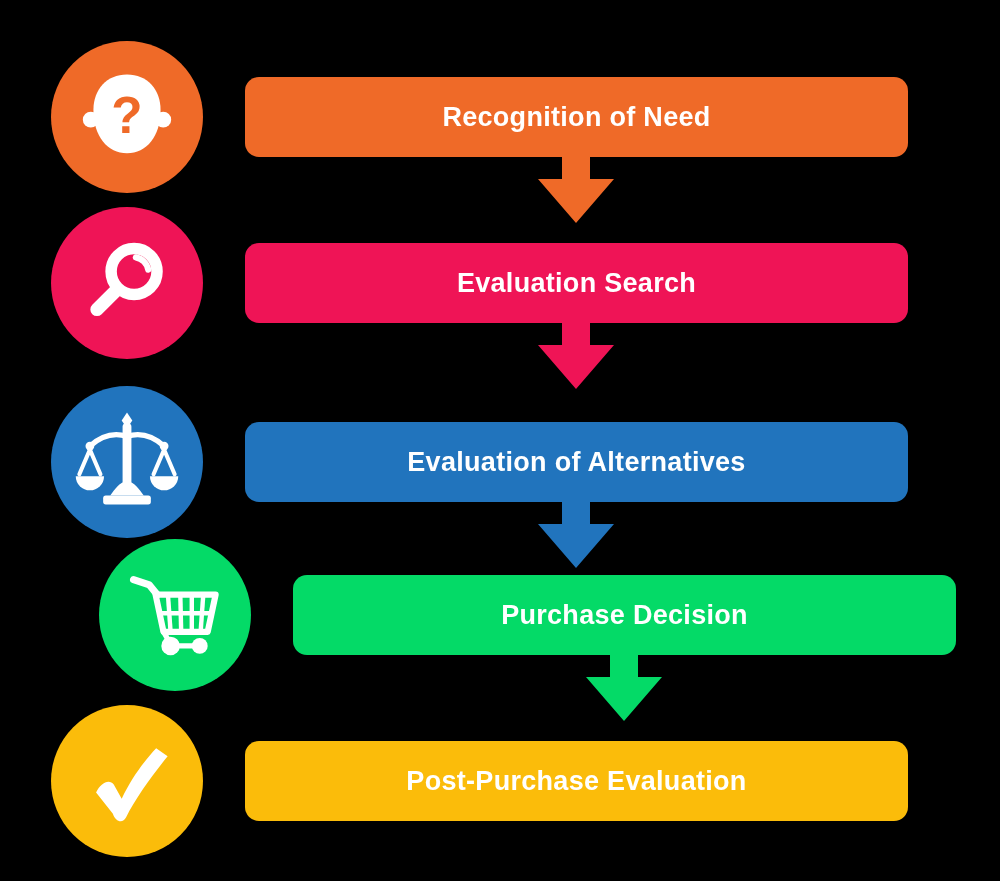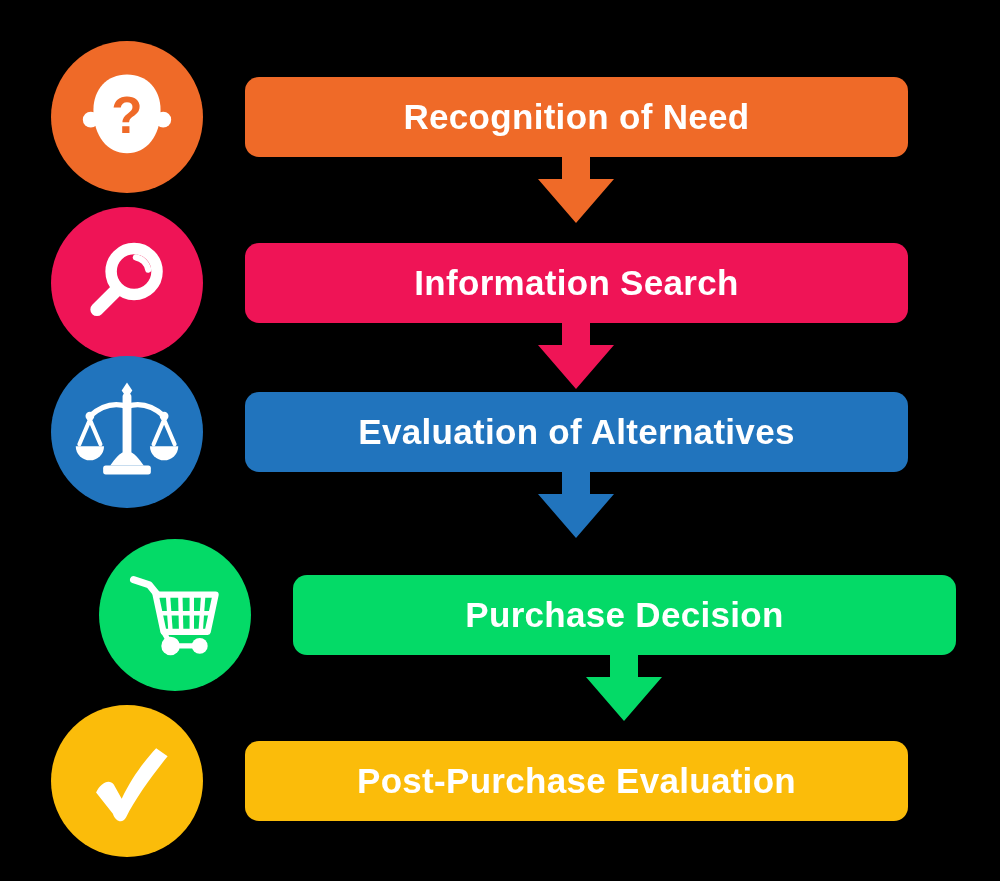--- a/index.html
+++ b/index.html
@@ -7,41 +7,41 @@
   .stage {
     position: relative;
     width: 1000px;
     height: 881px;
     overflow: hidden;
     font-family: "Liberation Sans", sans-serif;
   }
   .row { position: absolute; left: 0; width: 100%; height: 224px; }
   .row-0 { top: 41px; }
   .row-1 { top: 207px; }
-  .row-2 { top: 356px; padding-left: 28px; }
+  .row-2 { top: 386px; padding-left: 28px; }
   .row-3 { top: 539px; margin-left: 48px; }
   .row-4 { top: 705px; }
   .circle {
     position: absolute;
     left: 51px; top: 0;
     width: 152px; height: 152px;
     border-radius: 50%;
     display: flex; align-items: center; justify-content: center;
   }
   .circle svg { width: 106px; height: 106px; display: block; }
   .banner {
     position: absolute;
     left: 245px; top: 36px;
     width: 663px; height: 80px;
     border-radius: 14px;
     display: flex; align-items: center; justify-content: center;
   }
   .banner .label {
     color: #fff;
-    font-size: 35px;
+    font-size: 27px;
     font-weight: 700;
     letter-spacing: 0.3px;
     white-space: nowrap;
   }
   .arrow {
     position: absolute;
     left: 536px; top: 116px;
     width: 80px; height: 66px;
   }
 </style>
@@ -69,21 +69,21 @@
 
   <div class="row row-1">
     <div class="circle" style="background-color: rgb(239, 20, 86); color: rgb(239, 20, 86);">
       <svg viewBox="0 0 120 120">
         <circle cx="68" cy="47" r="26" fill="none" stroke="#fff" stroke-width="13"></circle>
         <path d="M70,31 A17,17 0 0 1 84,45" fill="none" stroke="#fff" stroke-width="7" stroke-linecap="round"></path>
         <line x1="47" y1="69" x2="26" y2="90" stroke="#fff" stroke-width="15" stroke-linecap="round"></line>
       </svg>
     </div>
     <div class="banner" style="background-color: rgb(239, 20, 86);">
-      <span class="label">Information Search</span>
+      <span class="label">Evaluation Search</span>
     </div>
     <svg class="arrow" viewBox="0 0 80 66">
       <polygon points="26,0 54,0 54,22 78,22 40,66 2,22 26,22" style="fill: rgb(239, 20, 86);"></polygon>
     </svg>
   </div>
 
   <div class="row row-2">
     <div class="circle" style="background-color: rgb(33, 116, 189); color: rgb(33, 116, 189);">
       <svg viewBox="0 0 120 120">
         <polygon points="60,4 66,13 60,22 54,13" fill="#fff"></polygon>

